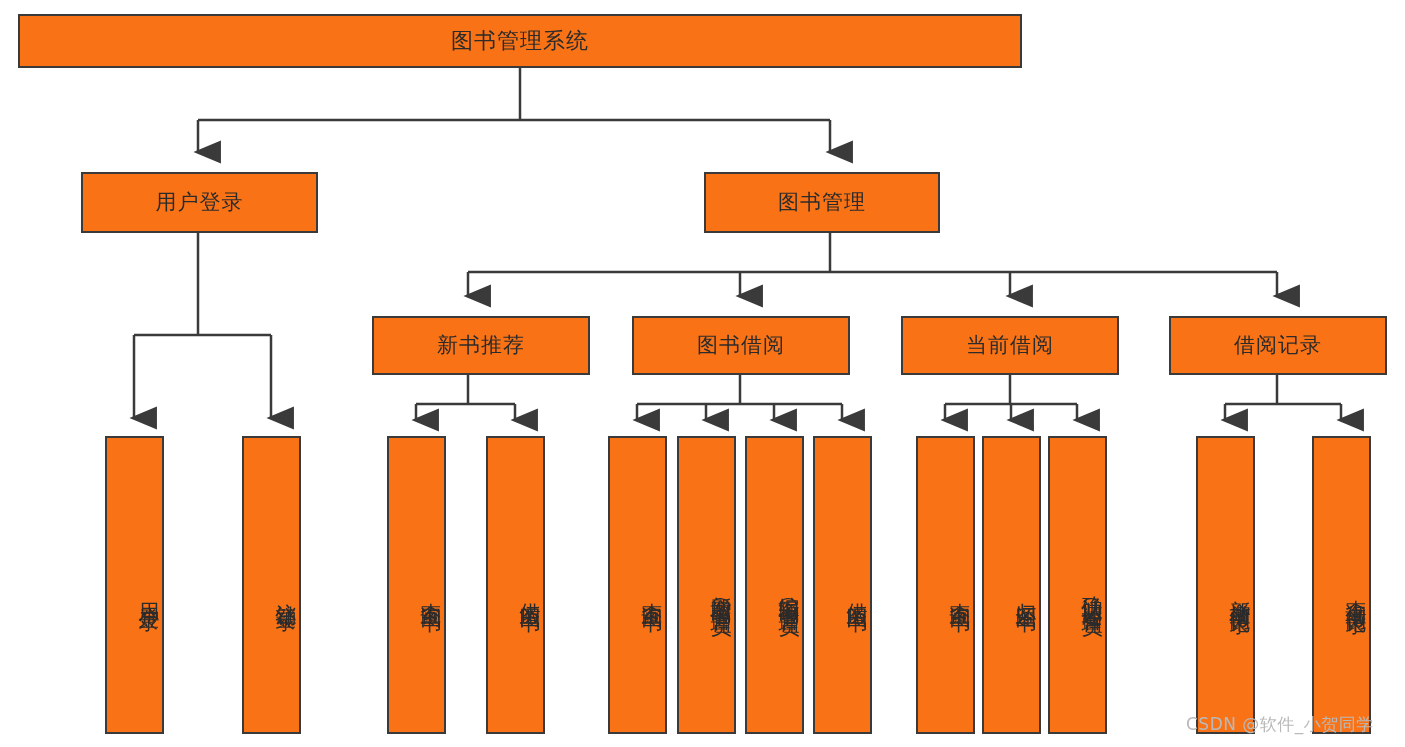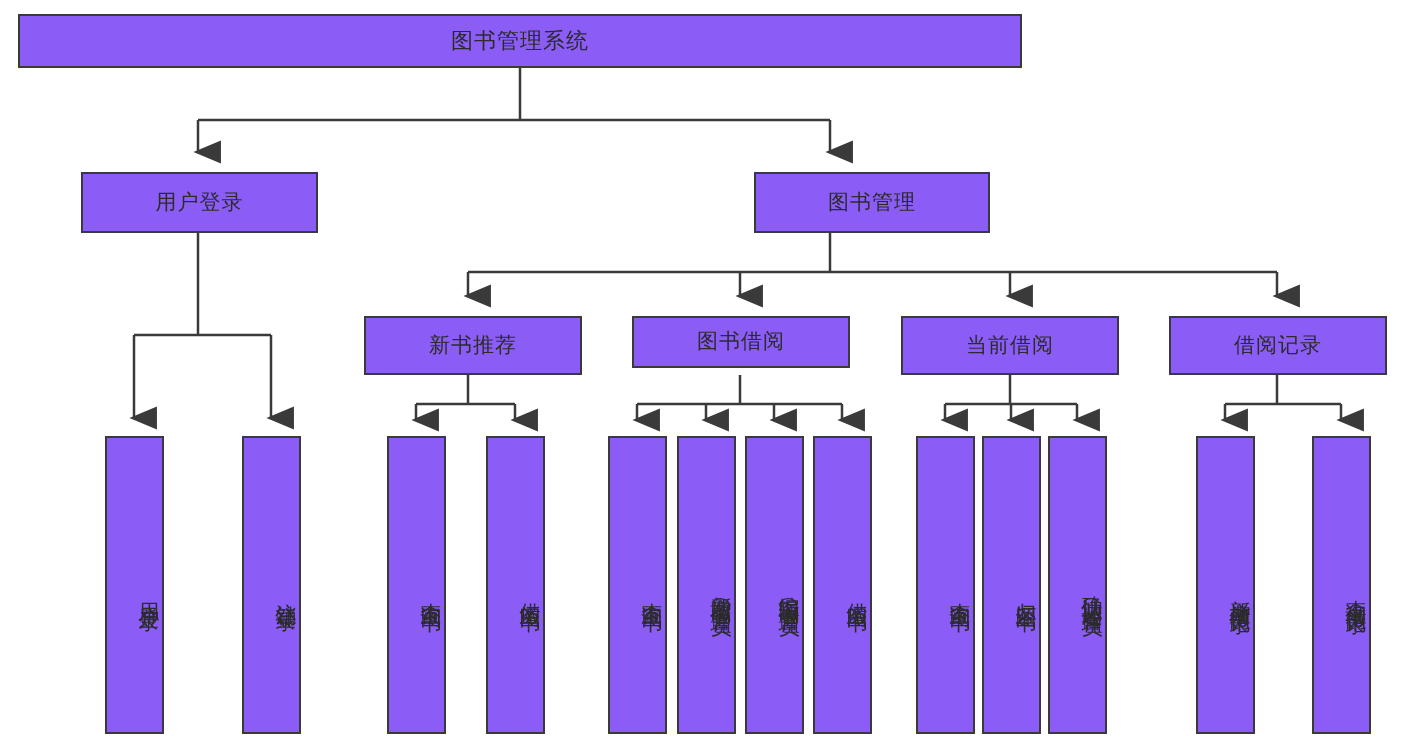--- a/index.html
+++ b/index.html
@@ -14,21 +14,21 @@
     position: relative;
     width: 1405px;
     height: 747px;
     background: #ffffff;
     overflow: hidden;
   }
   .node {
     position: absolute;
     box-sizing: border-box;
     border: 2px solid #3a3a3a;
-    background: #8b5cf6;
+    background: #f97316;
     display: flex;
     align-items: center;
     justify-content: center;
     color: #2b2b2b;
   }
   .node.h {
     font-size: 21px;
     letter-spacing: 1px;
     line-height: 1.2;
   }
@@ -123,28 +123,28 @@
     </g>
   </svg>
 
   <div class="node h root" style="left:18px; top:14px; width:1004px; height:54px;">
     <span>图书管理系统</span>
   </div>
 
   <div class="node h" style="left:81px; top:172px; width:237px; height:61px;">
     <span>用户登录</span>
   </div>
-  <div class="node h" style="left:754px; top:172px; width:236px; height:61px;">
+  <div class="node h" style="left:704px; top:172px; width:236px; height:61px;">
     <span>图书管理</span>
   </div>
 
-  <div class="node h" style="left:364px; top:316px; width:218px; height:59px;">
+  <div class="node h" style="left:372px; top:316px; width:218px; height:59px;">
     <span>新书推荐</span>
   </div>
-  <div class="node h" style="left:632px; top:316px; width:218px; height:52px;">
+  <div class="node h" style="left:632px; top:316px; width:218px; height:59px;">
     <span>图书借阅</span>
   </div>
   <div class="node h" style="left:901px; top:316px; width:218px; height:59px;text-align:right;">
     <span>当前借阅</span>
   </div>
   <div class="node h" style="left:1169px; top:316px; width:218px; height:59px;align-items:center;">
     <span>借阅记录</span>
   </div>
 
   <div class="node v" style="left:105px; top:436px; width:59px; height:298px;">
@@ -184,14 +184,15 @@
     <span class="vtext">确认归还（管理员）</span>
   </div>
 
   <div class="node v" style="left:1196px; top:436px; width:59px; height:298px;">
     <span class="vtext">新增借阅记录</span>
   </div>
   <div class="node v" style="left:1312px; top:436px; width:59px; height:298px;">
     <span class="vtext">查询借阅记录</span>
   </div>
 
+  <div class="watermark">CSDN @软件_小贺同学</div>
 
 </div>
 
 </body></html>

